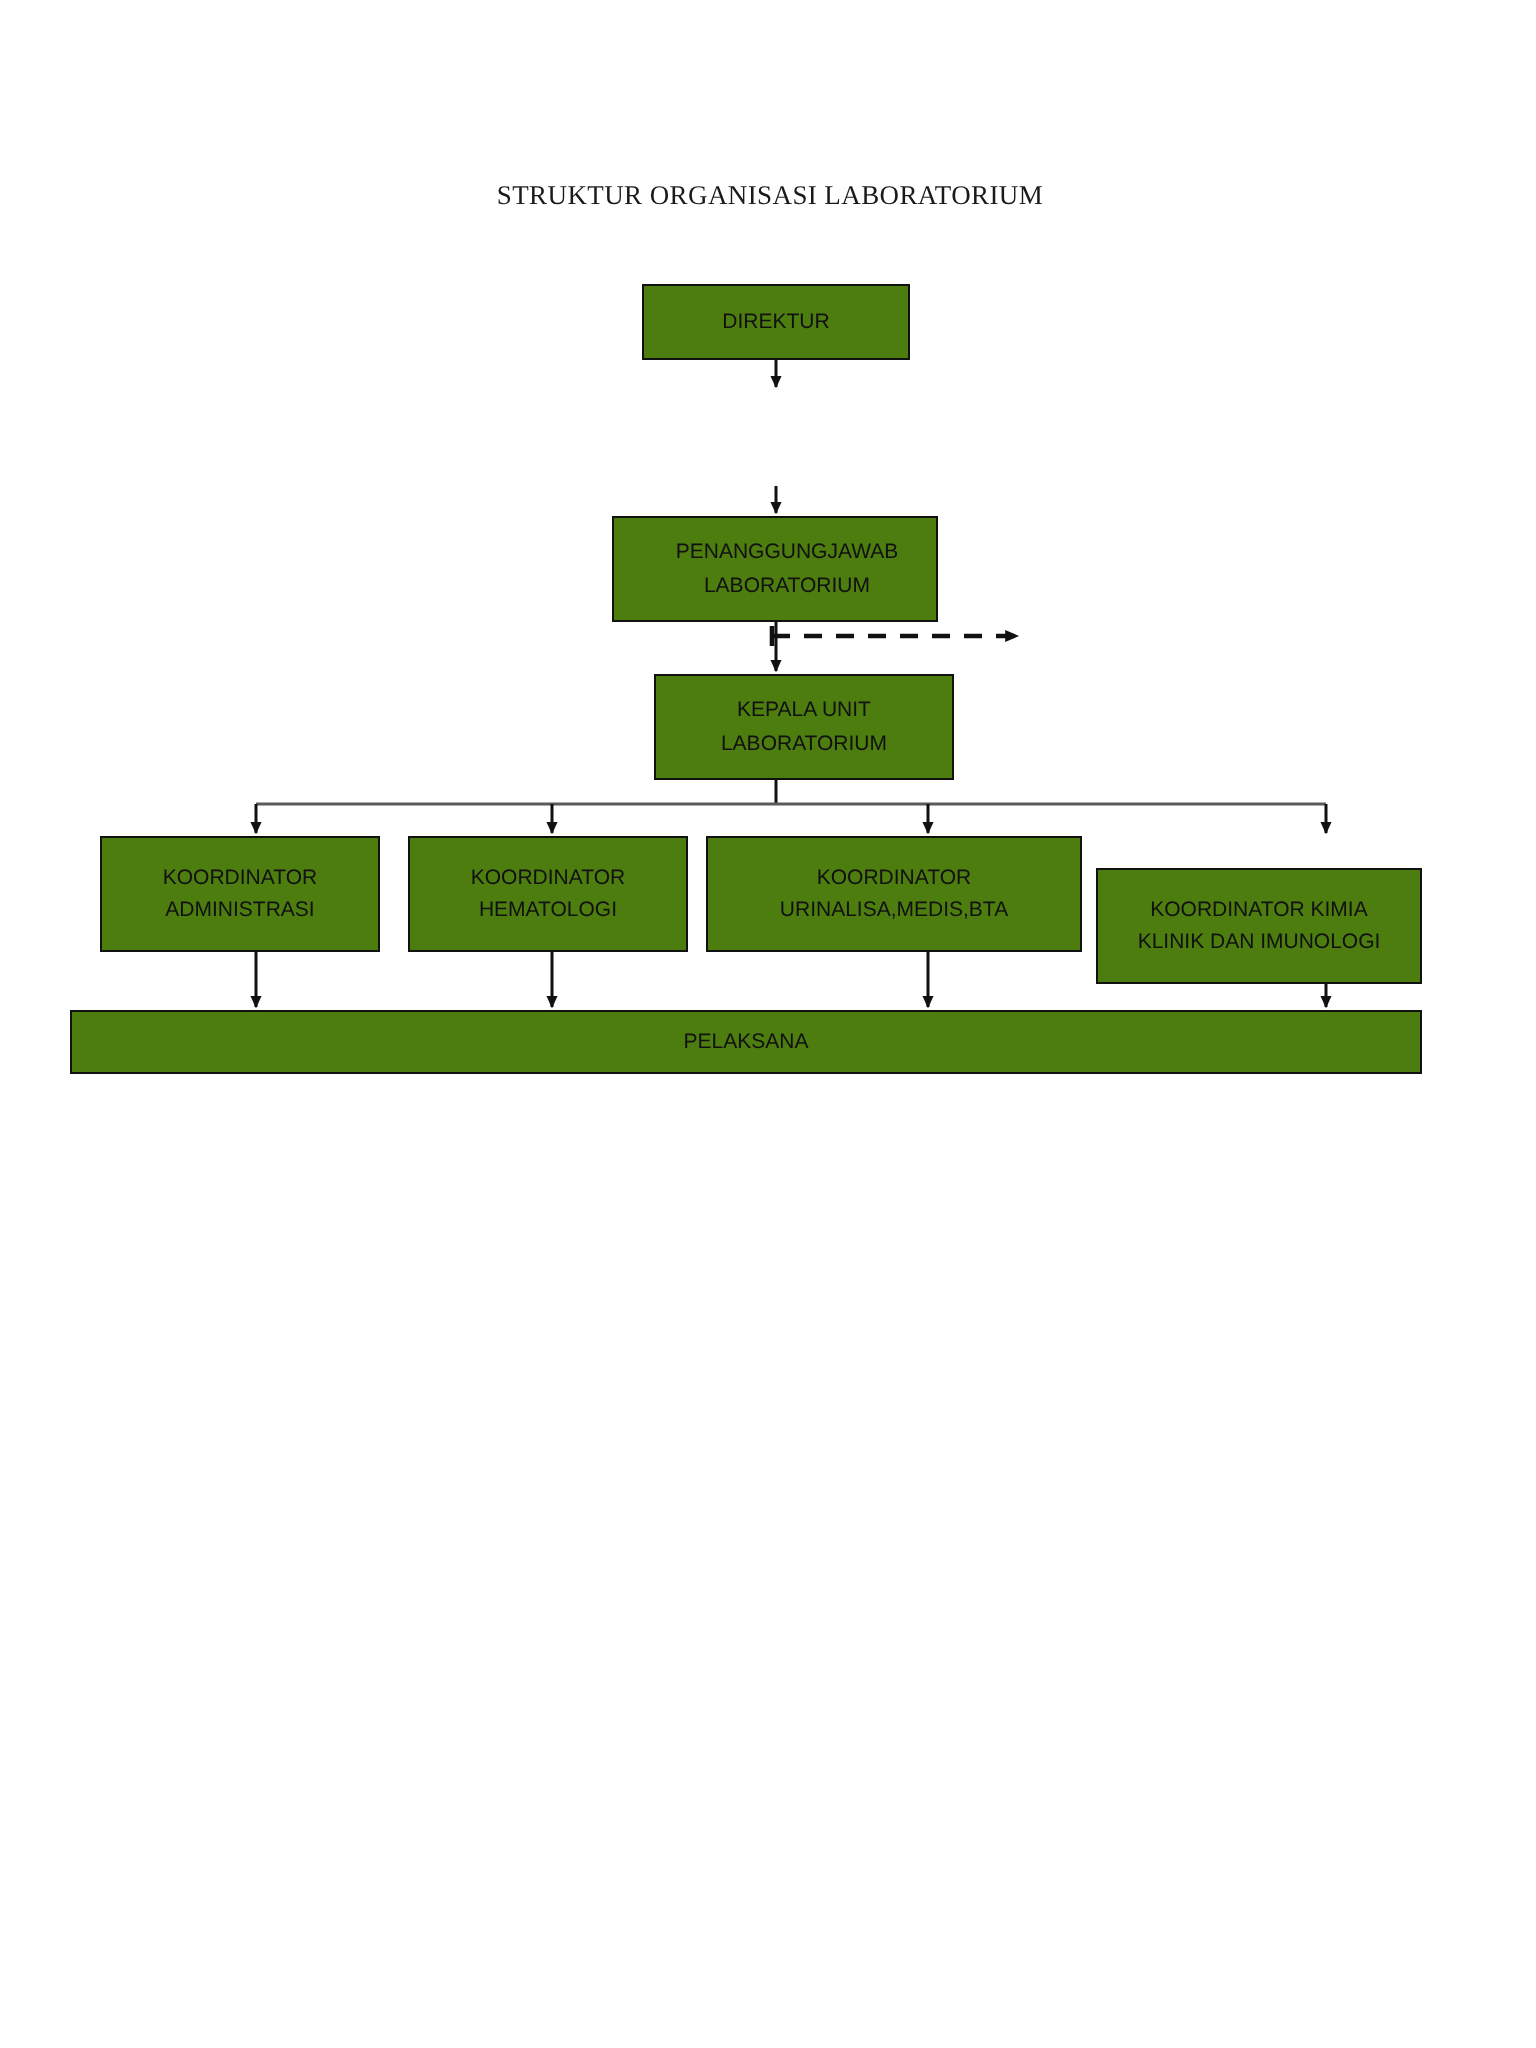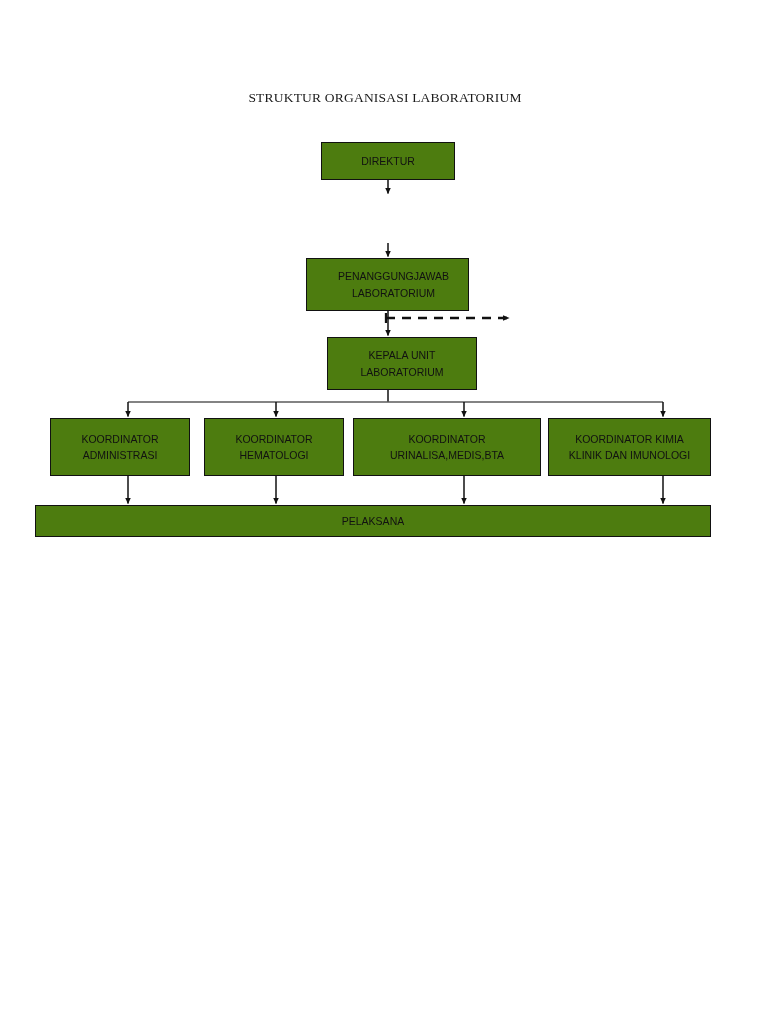--- a/index.html
+++ b/index.html
@@ -64,21 +64,21 @@
   }
 
   
   .n-direktur      { left: 321px; top: 142px; width: 134px; height: 38px; }
   .n-wakil         { left: 321px; top: 195px; width: 134px; height: 48px; }
   .n-penanggung    { left: 306px; top: 258px; width: 163px; height: 53px; padding-left: 16px; }
   .n-kepala        { left: 316px; top: 337px; width: 150px; height: 53px; margin-left: 11px; }
   .n-koor-1        { left:  50px; top: 418px; width: 140px; height: 58px; }
   .n-koor-2        { left: 204px; top: 418px; width: 140px; height: 58px; }
   .n-koor-3        { left: 353px; top: 418px; width: 188px; height: 58px; }
-  .n-koor-4        { left: 548px; top: 418px; width: 163px; height: 58px; }
+  .n-koor-4        { left: 548px; top: 434px; width: 163px; height: 58px; }
   .n-pelaksana     { left:  35px; top: 505px; width: 676px; height: 32px;
                      font-size: 10.5px; }
 
   .connector-layer {
     position: absolute;
     left: 0;
     top: 0;
     width: 768px;
     height: 1024px;
     pointer-events: none;

